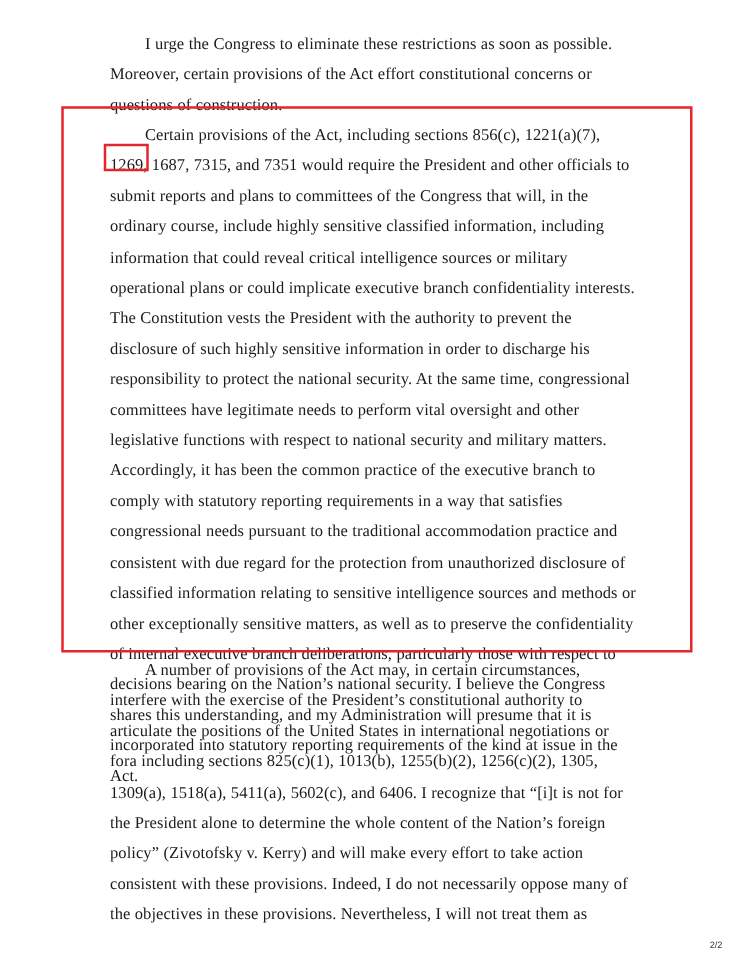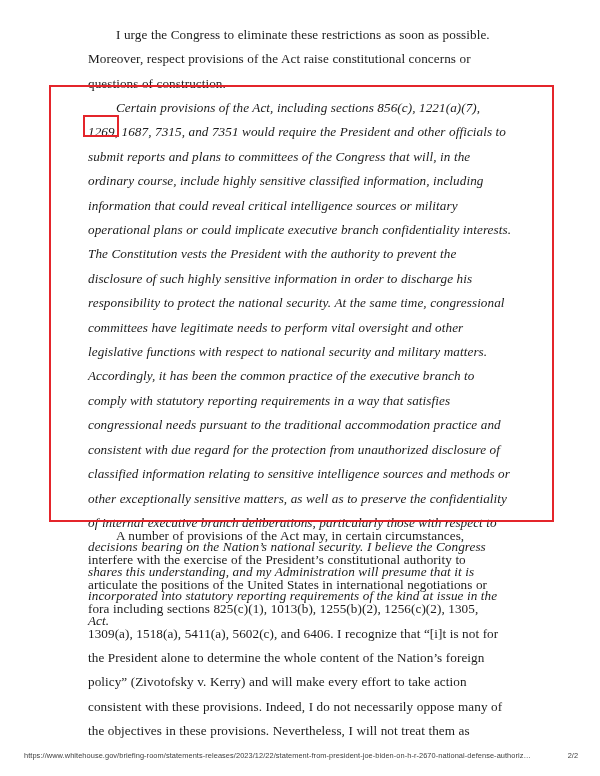--- a/index.html
+++ b/index.html
@@ -37,21 +37,21 @@
     line-height: 24.4px;
     color: #1b1b1b;
     text-align: left;
     text-indent: 28px;
     letter-spacing: 0.005em;
     word-spacing: 0.01em;
   }
 
   
   #para-1 { position: absolute; left: 0; top: 23px;  width: 424px; }
-  #para-2 { position: absolute; left: 0; top: 96px;  width: 424px; font-style: italic; }
+  #para-2 { position: absolute; left: 0; top: 96px;  width: 424px; }
   #para-3 { position: absolute; left: 0; top: 524px; width: 424px; }
 
   
   .anno-box {
     position: absolute;
     border: 2px solid #e4252b;
     box-sizing: border-box;
     pointer-events: none;
     background: transparent;
   }
@@ -99,30 +99,29 @@
     white-space: nowrap;
   }
 </style>
 </head>
 <body>
 
 <div id="page">
 
   <div class="doc-body">
 
-    <p class="para" id="para-1">I urge the Congress to eliminate these restrictions as soon as possible.  Moreover, respect provisions of the Act raise constitutional concerns or questions of construction.</p>
+    <p class="para" id="para-1">I urge the Congress to eliminate these restrictions as soon as possible.  Moreover, certain provisions of the Act effort constitutional concerns or questions of construction.</p>
 
     <p class="para" id="para-2">Certain provisions of the Act, including sections 856(c), 1221(a)(7), 1269, 1687, 7315, and 7351 would require the President and other officials to submit reports and plans to committees of the Congress that will, in the ordinary course, include highly sensitive classified information, including information that could reveal critical intelligence sources or military operational plans or could implicate executive branch confidentiality interests.  The Constitution vests the President with the authority to prevent the disclosure of such highly sensitive information in order to discharge his responsibility to protect the national security.  At the same time, congressional committees have legitimate needs to perform vital oversight and other legislative functions with respect to national security and military matters.  Accordingly, it has been the common practice of the executive branch to comply with statutory reporting requirements in a way that satisfies congressional needs pursuant to the traditional accommodation practice and consistent with due regard for the protection from unauthorized disclosure of classified information relating to sensitive intelligence sources and methods or other exceptionally sensitive matters, as well as to preserve the confidentiality of internal executive branch deliberations, particularly those with respect to decisions bearing on the Nation’s national security.  I believe the Congress shares this understanding, and my Administration will presume that it is incorporated into statutory reporting requirements of the kind at issue in the Act.</p>
 
     <p class="para" id="para-3">A number of provisions of the Act may, in certain circumstances, interfere with the exercise of the President’s constitutional authority to articulate the positions of the United States in international negotiations or fora including sections 825(c)(1), 1013(b), 1255(b)(2), 1256(c)(2), 1305, 1309(a), 1518(a), 5411(a), 5602(c), and 6406.  I recognize that “[i]t is not for the President alone to determine the whole content of the Nation’s foreign policy” (Zivotofsky v. Kerry) and will make every effort to take action consistent with these provisions.  Indeed, I do not necessarily oppose many of the objectives in these provisions.  Nevertheless, I will not treat them as limiting the President’s constitutional discretion to articulate the views of the United States before international organizations and with foreign governments.</p>
 
   </div>
 
   <div class="anno-box" id="anno-outer" style="border-color: rgb(228, 37, 43);"></div>
 
   <div class="anno-box" id="anno-inner" style="border-color: rgb(228, 37, 43);"></div>
 
   <div id="footer">
-    <span id="footer-url">https://www.whitehouse.gov/briefing-room/statements-releases/2023/12/22/statement-from-president-joe-biden-on-h-r-2670-national-defense-authoriz…</span>
     <span id="footer-page">2/2</span>
   </div>
 
 </div>
 
 </body></html>

